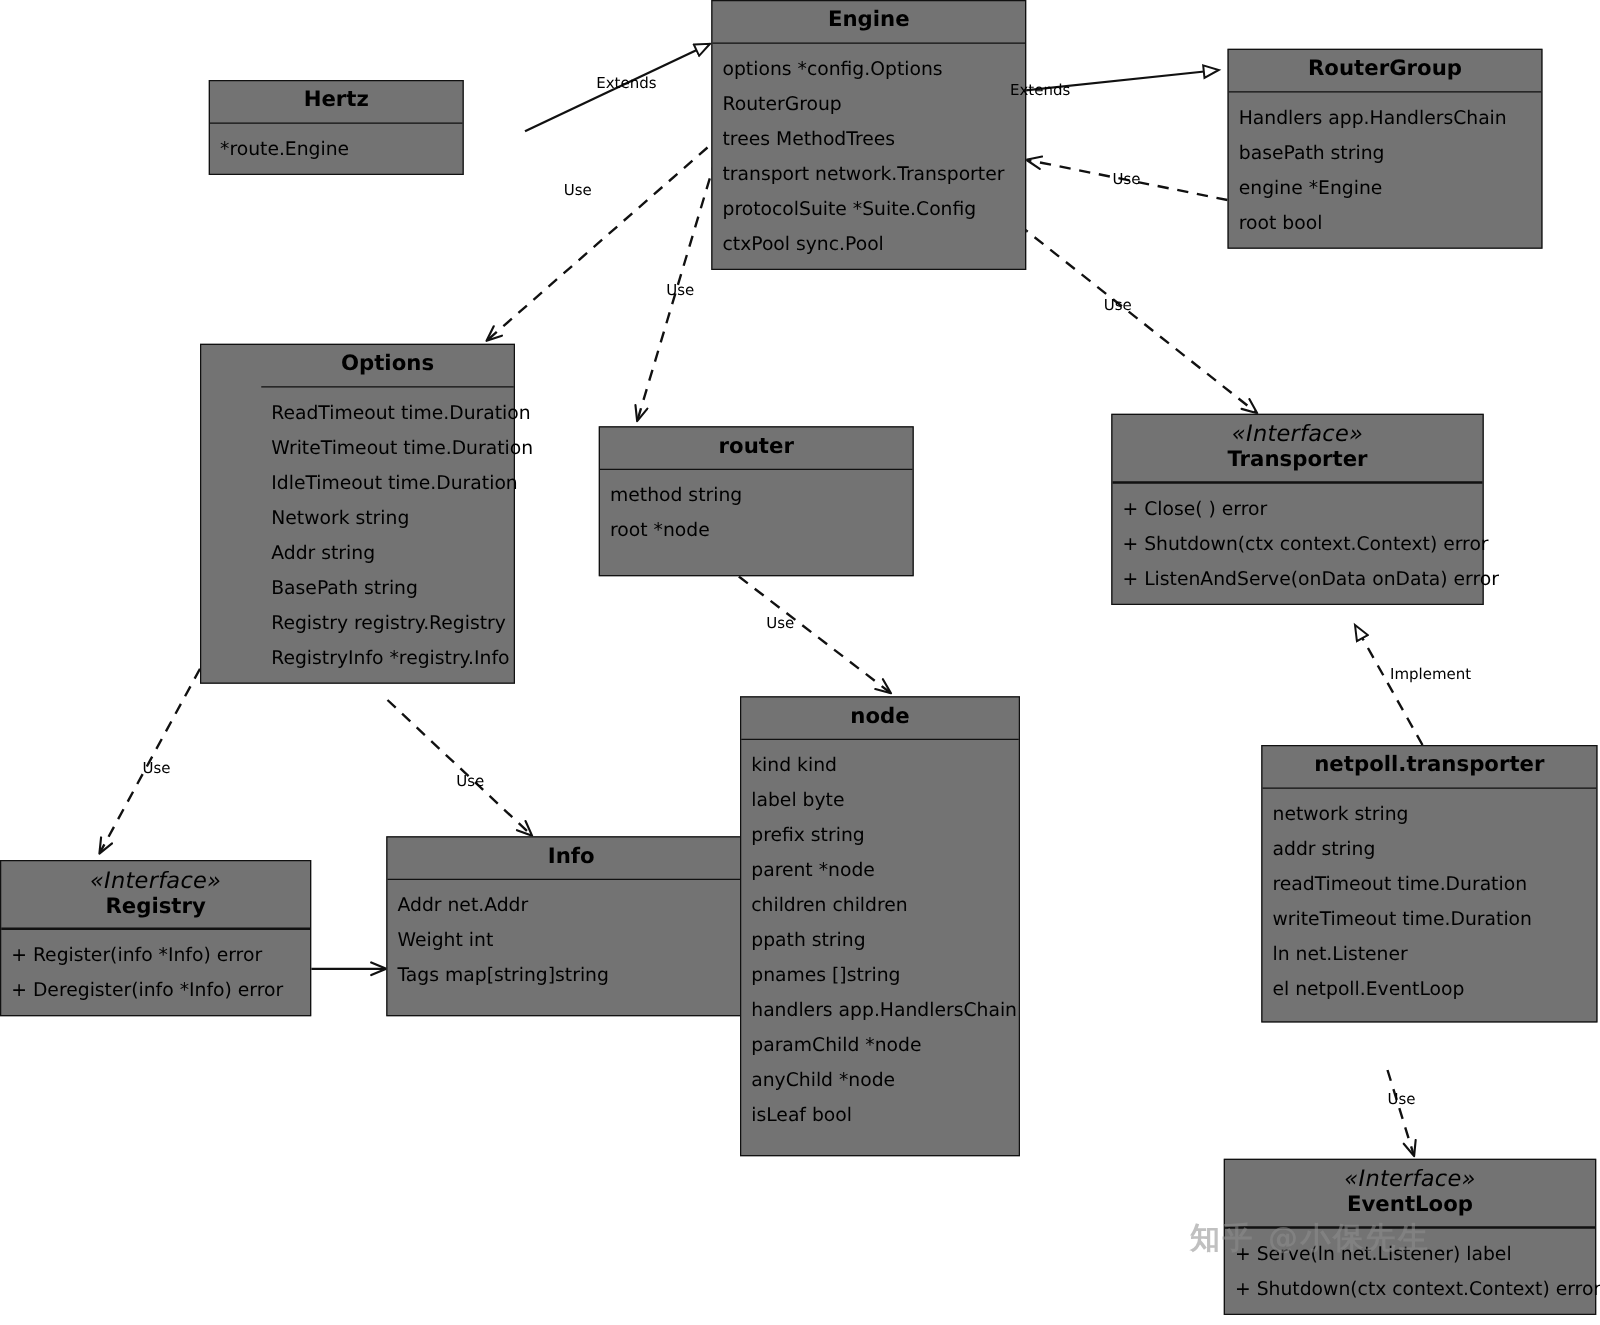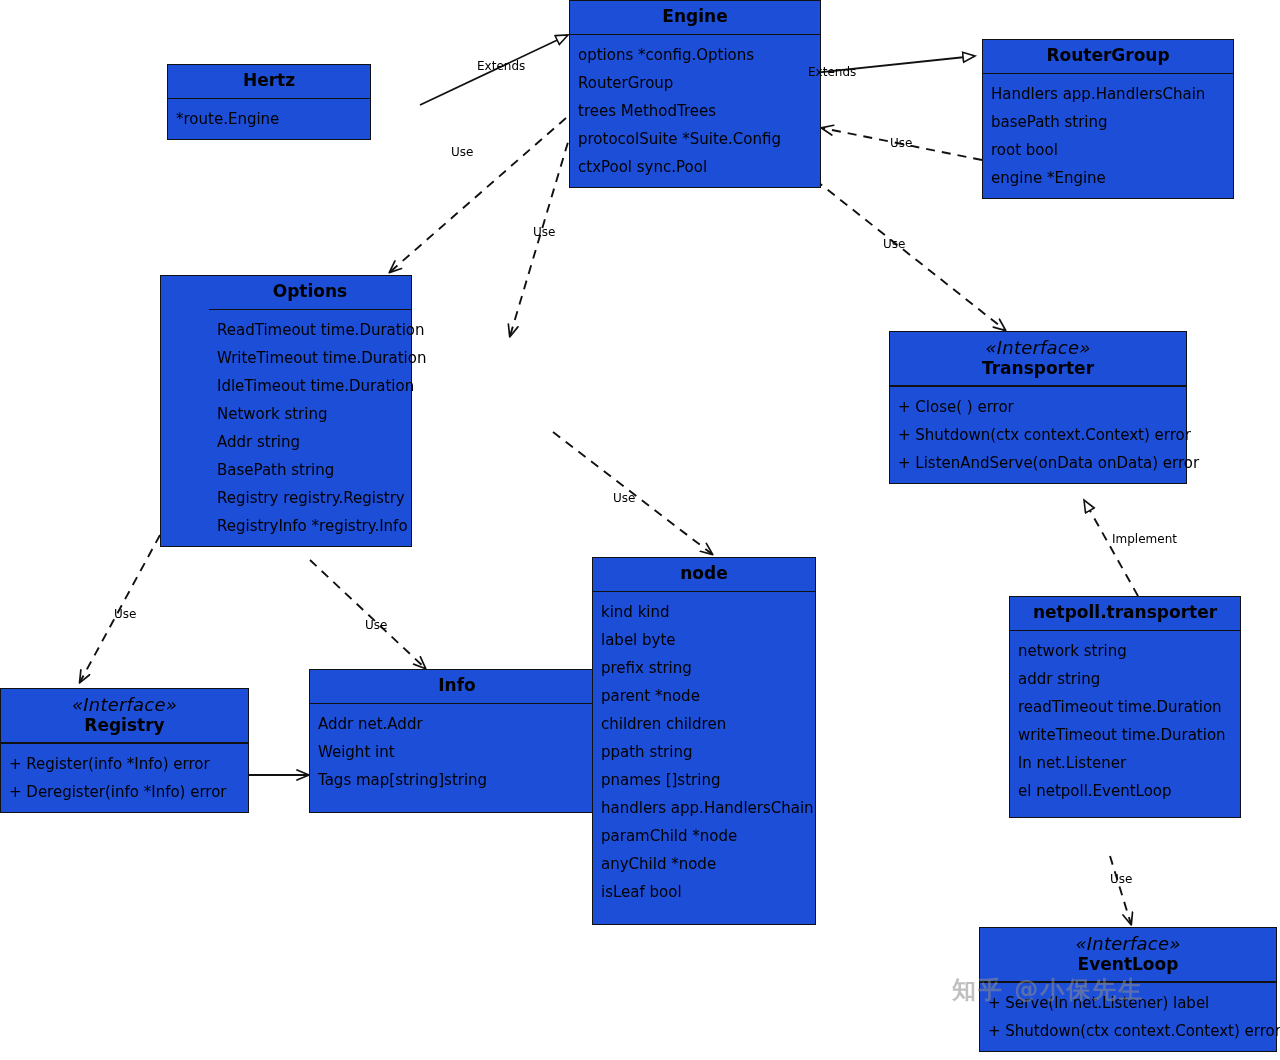--- a/index.html
+++ b/index.html
@@ -19,21 +19,21 @@
     position: absolute;
     left: 0; top: 0;
     width: 1280px;
     height: 1060px;
     pointer-events: none;
   }
   .uml-class {
     position: absolute;
     box-sizing: border-box;
     border: 1.5px solid #111111;
-    background: #1d4ed8;
+    background: #737373;
   }
   .uml-header {
     box-sizing: border-box;
     border-bottom: 1.5px solid #111111;
     text-align: center;
     font-weight: bold;
     color: #000000;
     padding: 6px 4px 7px 4px;
     line-height: 1.15;
   }
@@ -132,53 +132,63 @@
   </div>
 
   <div class="uml-class" style="left:569px; top:0px; width:252px;">
     <div class="uml-header">
       <span class="cls-name">Engine</span>
     </div>
     <div class="uml-body">
       <div class="uml-row">options *config.Options</div>
       <div class="uml-row">RouterGroup</div>
       <div class="uml-row">trees MethodTrees</div>
+      <div class="uml-row">transport network.Transporter</div>
       <div class="uml-row">protocolSuite *Suite.Config</div>
       <div class="uml-row">ctxPool sync.Pool</div>
     </div>
   </div>
 
   <div class="uml-class" style="left:982px; top:39px; width:252px;">
     <div class="uml-header">
       <span class="cls-name">RouterGroup</span>
     </div>
     <div class="uml-body">
       <div class="uml-row">Handlers app.HandlersChain</div>
       <div class="uml-row">basePath string</div>
+      <div class="uml-row">engine *Engine</div>
       <div class="uml-row">root bool</div>
-      <div class="uml-row">engine *Engine</div>
     </div>
   </div>
 
   <div class="uml-class" style="left:160px; top:275px; width:252px;padding-left:48px;">
     <div class="uml-header">
       <span class="cls-name">Options</span>
     </div>
     <div class="uml-body">
       <div class="uml-row">ReadTimeout time.Duration</div>
       <div class="uml-row">WriteTimeout time.Duration</div>
       <div class="uml-row">IdleTimeout time.Duration</div>
       <div class="uml-row">Network string</div>
       <div class="uml-row">Addr string</div>
       <div class="uml-row">BasePath string</div>
       <div class="uml-row">Registry registry.Registry</div>
       <div class="uml-row">RegistryInfo *registry.Info</div>
     </div>
   </div>
 
+  <div class="uml-class" style="left:479px; top:341px; width:252px;">
+    <div class="uml-header">
+      <span class="cls-name">router</span>
+    </div>
+    <div class="uml-body" style="padding-bottom:22px;">
+      <div class="uml-row">method string</div>
+      <div class="uml-row">root *node</div>
+    </div>
+  </div>
 
   <div class="uml-class" style="left:889px; top:331px; width:298px;">
     <div class="uml-header iface">
       <span class="stereotype">«Interface»</span>
       <span class="cls-name">Transporter</span>
     </div>
     <div class="uml-body">
       <div class="uml-row">+ Close( ) error</div>
       <div class="uml-row">+ Shutdown(ctx context.Context) error</div>
       <div class="uml-row">+ ListenAndServe(onData onData) error</div>
@@ -219,21 +229,21 @@
       <div class="uml-row">children children</div>
       <div class="uml-row">ppath string</div>
       <div class="uml-row">pnames []string</div>
       <div class="uml-row">handlers app.HandlersChain</div>
       <div class="uml-row">paramChild *node</div>
       <div class="uml-row">anyChild *node</div>
       <div class="uml-row">isLeaf bool</div>
     </div>
   </div>
 
-  <div class="uml-class" style="left:1009px; top:596px; width:232px;">
+  <div class="uml-class" style="left:1009px; top:596px; width:269px;">
     <div class="uml-header">
       <span class="cls-name">netpoll.transporter</span>
     </div>
     <div class="uml-body" style="padding-bottom:12px;">
       <div class="uml-row">network string</div>
       <div class="uml-row">addr string</div>
       <div class="uml-row">readTimeout time.Duration</div>
       <div class="uml-row">writeTimeout time.Duration</div>
       <div class="uml-row">ln net.Listener</div>
       <div class="uml-row">el netpoll.EventLoop</div>

